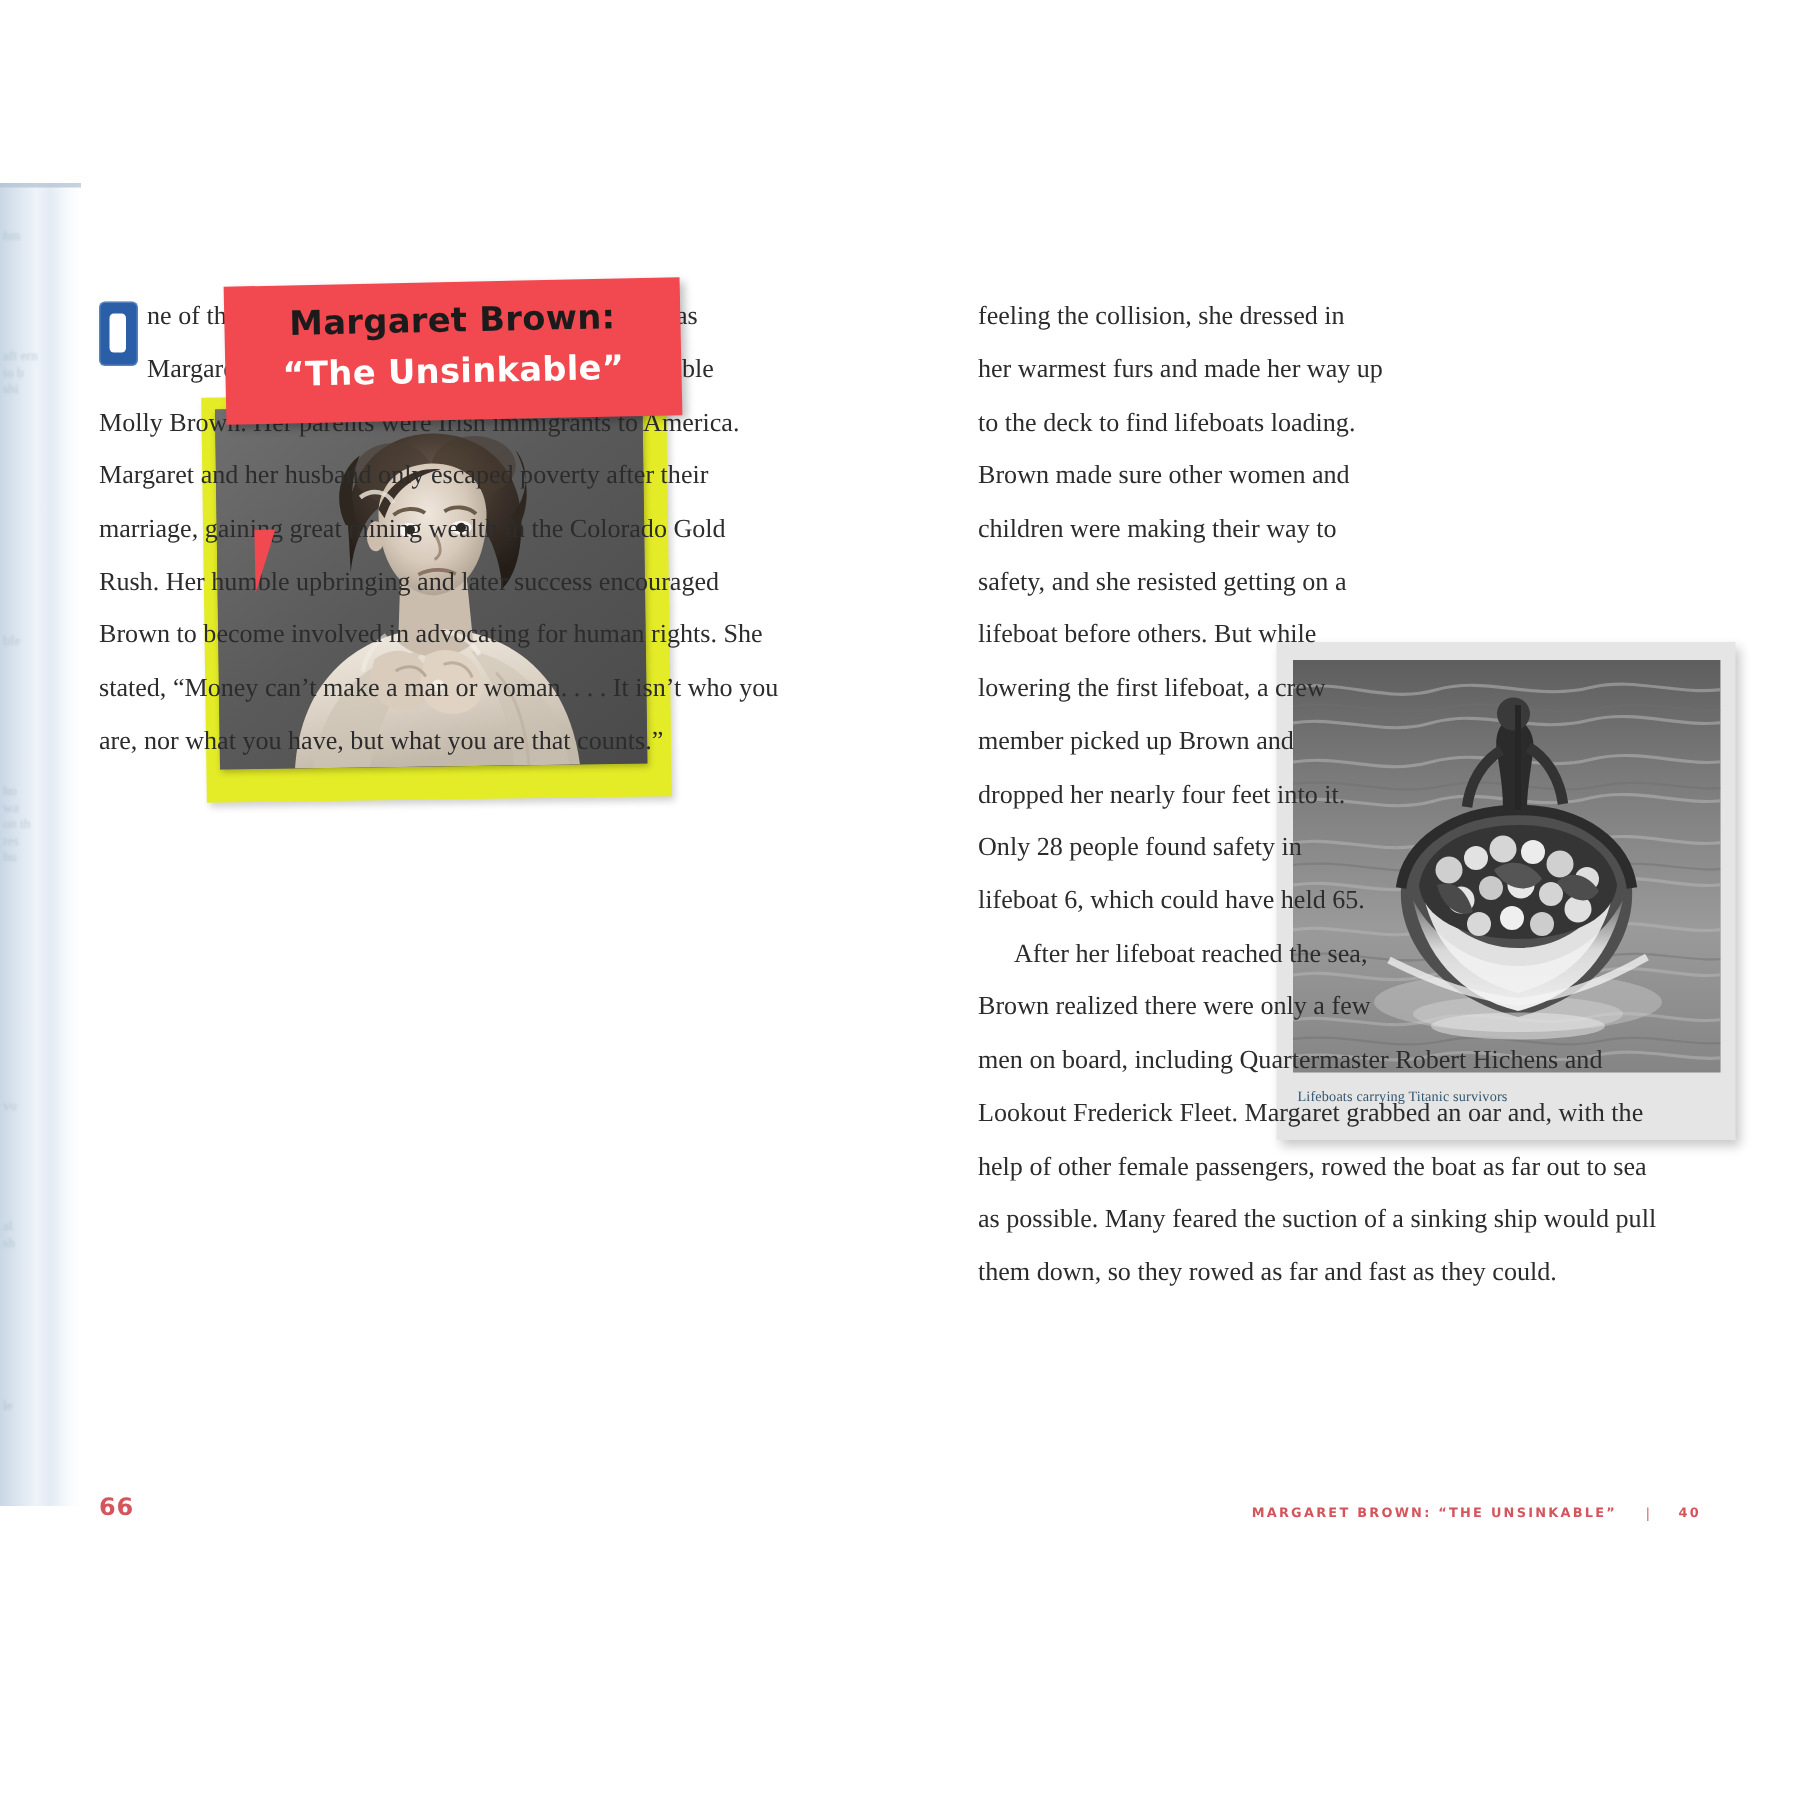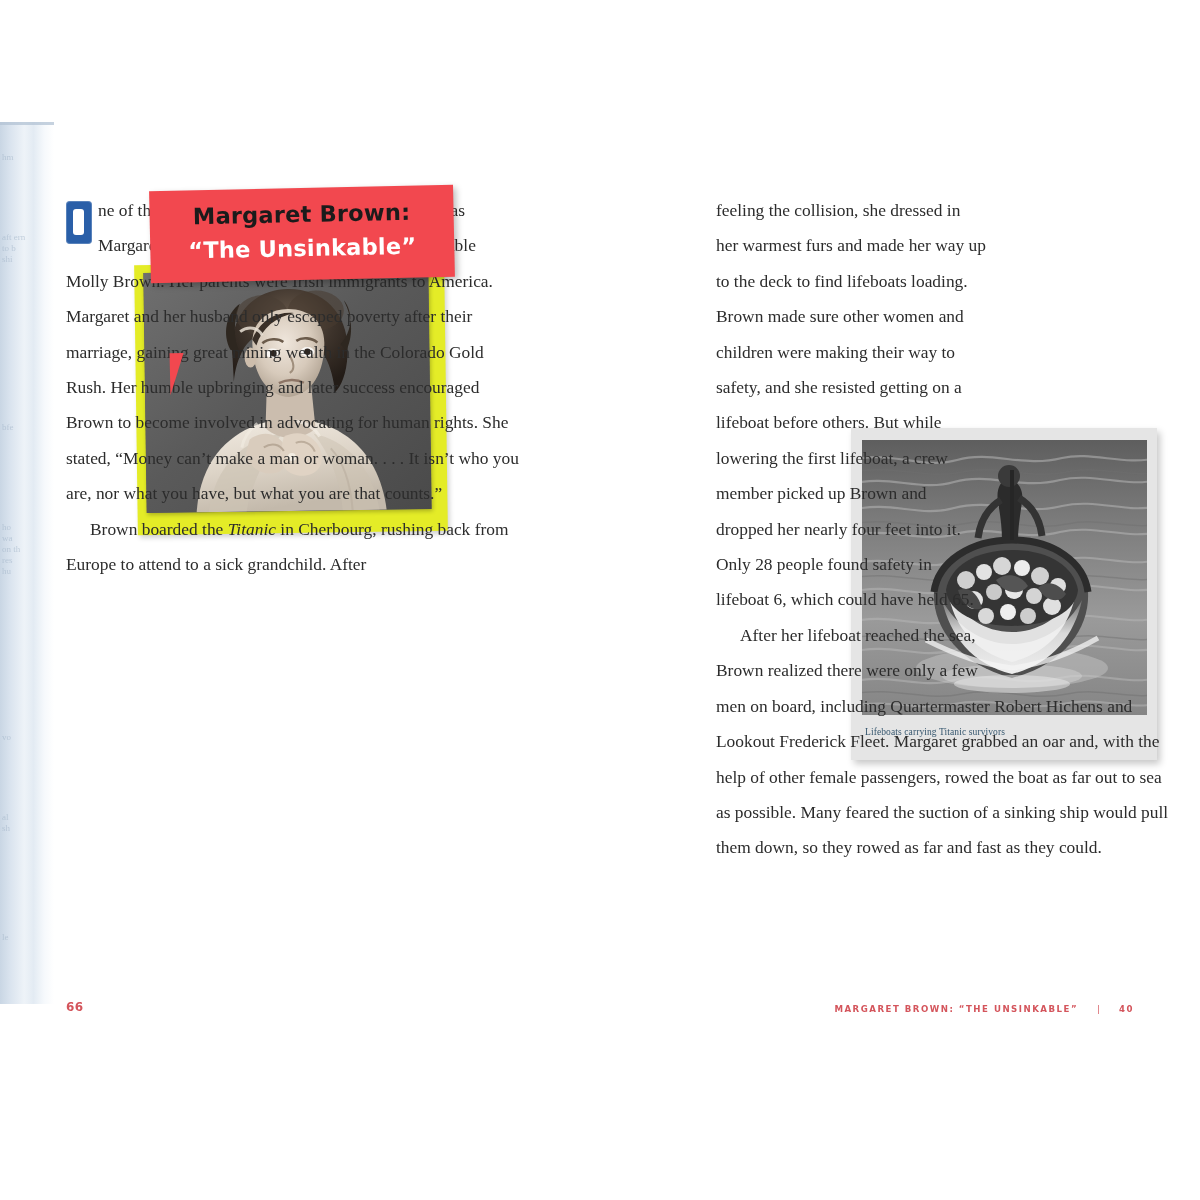--- a/index.html
+++ b/index.html
@@ -84,21 +84,21 @@
     position: absolute;
     top: 193px;
     width: 455px;
     color: #2c2c2c;
     font-size: 17.4px;
     line-height: 35.4px;
     text-align: left;
     font-family: "Liberation Serif", serif;
   }
   .col.left  { left: 66px;  }
-  .col.right { left: 716px; }
+  .col.right { left: 652px; }
 
   .col p { margin: 0; }
   .col p.indent { text-indent: 24px; }
   .col .ital { font-style: italic; }
 
   
   .dropcap {
     float: left;
     width: 26px;
     height: 43px;
@@ -213,21 +213,21 @@
     line-height: 12px;
     letter-spacing: .1px;
   }
 
   
   .folio {
     position: absolute;
     bottom: 186px;
     font-family: "DejaVu Sans", sans-serif;
     font-weight: bold;
-    font-size: 12px;
+    font-size: 16px;
     color: #d4555c;
     letter-spacing: .5px;
   }
   .folio-left { left: 66px; }
   .runhead {
     position: absolute;
     bottom: 186px;
     right: 66px;
     display: flex;
     align-items: center;
@@ -360,21 +360,20 @@
         <span>Margaret Brown:</span>
         <span class="w">“The Unsinkable”</span>
       </div>
     </div>
   </div>
 
   <div class="col left">
     <p>
       <span class="dropcap"></span><span>ne of the most outspoken, well-known survivors was Margaret Brown, commonly known as the Unsinkable Molly Brown. Her parents were Irish immigrants to America. Margaret and her husband only escaped poverty after their marriage, gaining great mining wealth in the Colorado Gold Rush. Her humble upbringing and later success encouraged Brown to become involved in advocating for human rights. She stated, “Money can’t make a man or woman. . . . It isn’t who you are, nor what you have, but what you are that counts.”</span>
     </p>
-    <p class="indent"><span>Brown boarded the </span><span class="ital">Titanic</span><span> in Cherbourg, rushing back from Europe to attend to a sick grandchild. After</span></p>
   </div>
 
   <div class="folio folio-left">66</div>
 
   <div class="photo-card">
     <div class="photo-inner">
       <svg width="285" height="275" viewBox="0 0 285 275">
         <defs>
           <linearGradient id="seaGrad" x1="0" y1="0" x2="0" y2="1">
             <stop offset="0%" stop-color="#5e5e5e"></stop>

